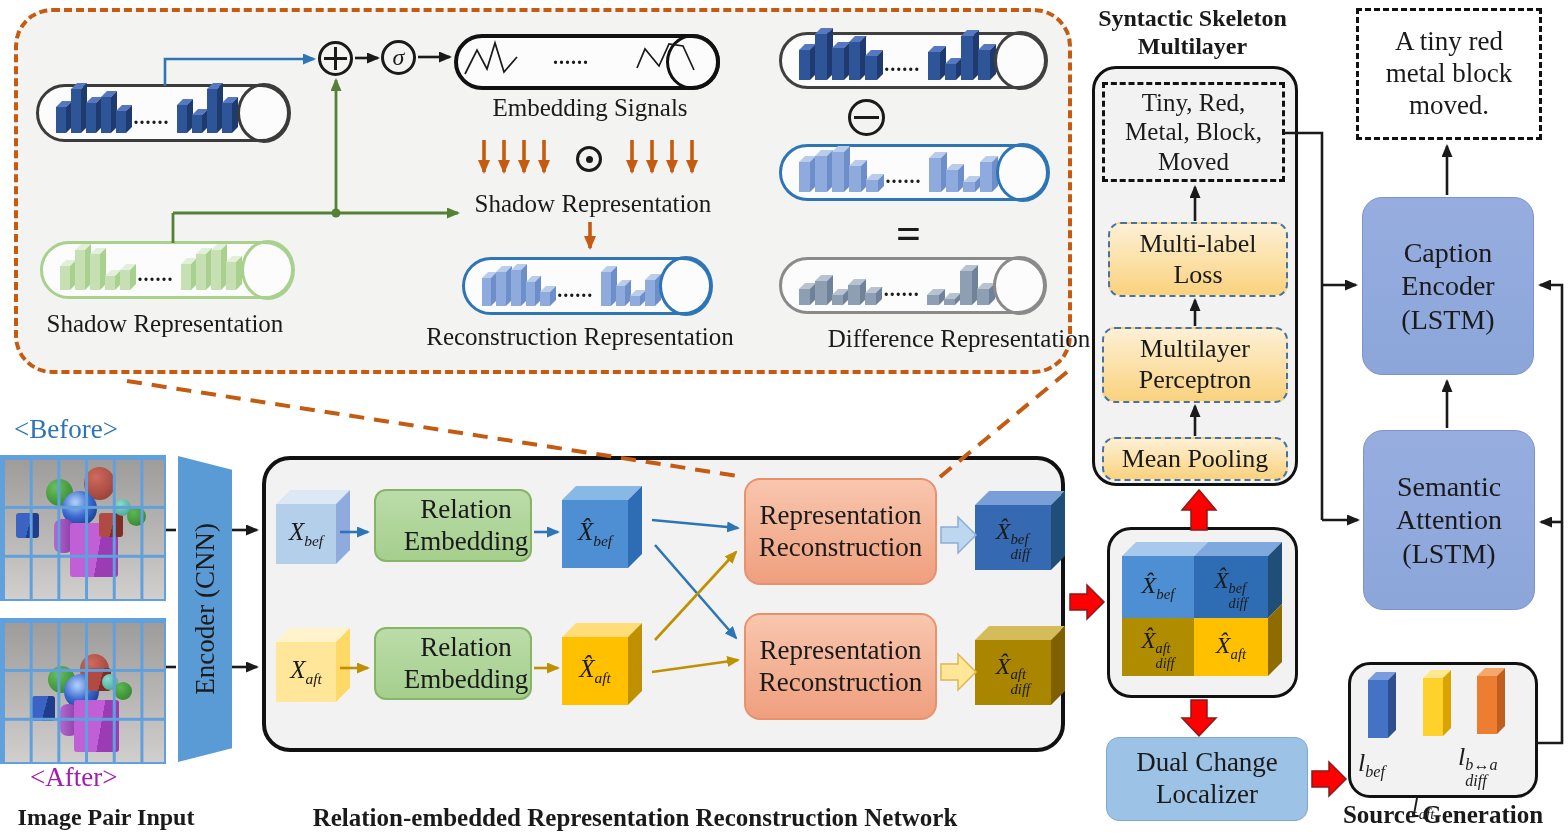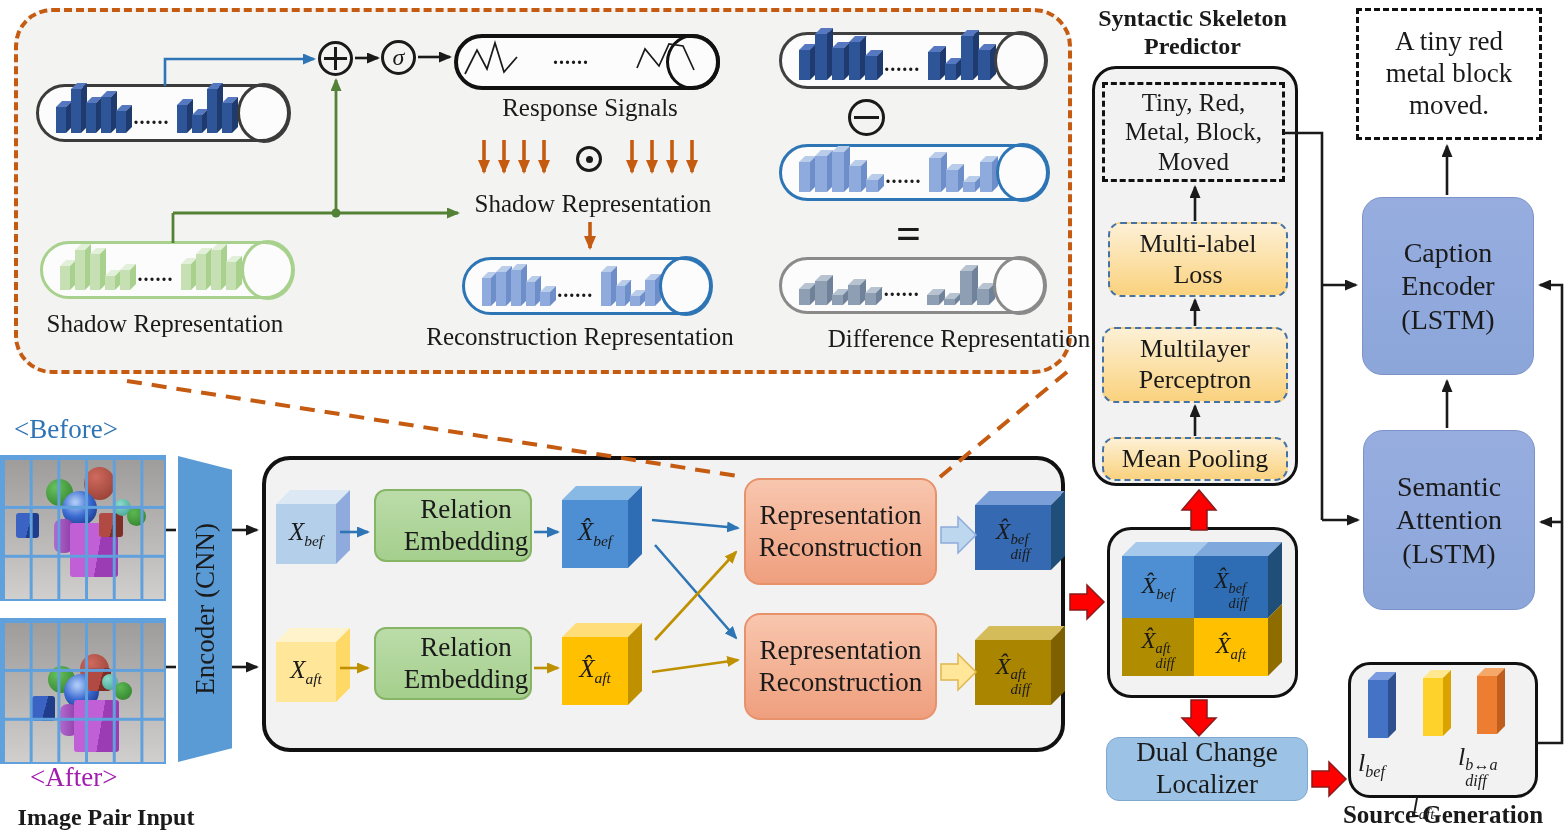--- a/index.html
+++ b/index.html
@@ -158,21 +158,21 @@
       </div>
   </div>
   <div class="abs lbl" style="left:30px;top:310px;width:270px;font-size:25px;">Shadow Representation</div>
 
   <div class="circ oplus" style="left:318px;top:41px;width:35px;height:35px;"></div>
   <div class="circ sigma" style="left:381px;top:40px;width:35px;height:35px;">σ</div>
 
   <div class="cyl" style="--bc:#111;left:454px;top:34px;width:266px;height:56px;border-width:4px;">
     <div class="abs" style="left:95px;top:8px;font-weight:bold;font-size:20px;letter-spacing:1px;">......</div>
   </div>
-  <div class="abs lbl" style="left:470px;top:94px;width:240px;font-size:25px;">Response Signals</div>
+  <div class="abs lbl" style="left:470px;top:94px;width:240px;font-size:25px;">Embedding Signals</div>
 
   <div class="circ odot" style="left:576px;top:146px;width:26px;height:26px;border-width:3px;"></div>
   <div class="abs lbl" style="left:468px;top:190px;width:250px;font-size:25px;">Shadow Representation</div>
 
   <div class="cyl" style="--bc:#2E75B6;left:462px;top:257px;width:250px;height:58px;">
     <div class="cyl-bars">
         <span class="bar3d" style="height: 28px; background: rgb(143, 170, 220);">
           <i class="bt" style="background: rgb(185, 204, 234);"></i>
           <i class="bs" style="background: rgb(110, 142, 201);"></i>
         </span>
@@ -334,21 +334,21 @@
         </span>
         <span class="bar3d" style="height: 16px; background: rgb(142, 159, 179);">
           <i class="bt" style="background: rgb(183, 195, 209);"></i>
           <i class="bs" style="background: rgb(112, 129, 154);"></i>
         </span>
       </div>
   </div>
   <div class="abs lbl" style="left:814px;top:325px;width:290px;font-size:25px;">Difference Representation</div>
 
   <div class="abs mlc bold" style="left:1080px;top:2px;width:225px;height:60px;font-size:24px;">Syntactic Skeleton
-Predictor</div>
+Multilayer</div>
   <div class="abs blackbox" style="left:1092px;top:66px;width:206px;height:420px;"></div>
   <div class="rbox mlc dashbox" style="left:1102px;top:82px;width:183px;height:100px;font-size:25px;">Tiny, Red,
 Metal, Block,
 Moved</div>
   <div class="rbox mlc orangebox" style="left:1108px;top:222px;width:180px;height:75px;">Multi-label
 Loss</div>
   <div class="rbox mlc orangebox" style="left:1102px;top:327px;width:186px;height:76px;">Multilayer
 Perceptron</div>
   <div class="rbox mlc dashbox" style="left:1356px;top:8px;width:186px;height:132px;font-size:27px;background:#fff;">A tiny red
 metal block
@@ -458,20 +458,21 @@
     <div class="ct" style="left:0;top:0;width:76px;height:14px;background:#D4BC5A;"></div>
     <div class="cs" style="left:76px;top:14px;width:14px;height:65px;background:#7F6000;"></div>
     <div class="cf" style="left:0;top:14px;width:76px;height:65px;background:#A98500;font-size:24px;">
       <span class="math"><span>X̂</span><span class="stack">
             <span>aft</span>
             <span>diff</span>
           </span></span>
     </div>
   </div>
 
+  <div class="abs lbl bold" style="left:290px;top:804px;width:690px;font-size:25px;">Relation-embedded Representation Reconstruction Network</div>
 
   <div class="abs blackbox" style="left:1107px;top:527px;width:191px;height:171px;"></div>
   <div class="cube" style="left:1122px;top:542px;width:160px;height:134px;">
     <div class="ct" style="left:0;top:0;width:72px;height:14px;background:#A7C9EC;"></div>
     <div class="ct" style="left:72px;top:0;width:74px;height:14px;background:#7FA8DC;"></div>
     <div class="cs" style="left:146px;top:14px;width:14px;height:62px;background:#1F4E79;"></div>
     <div class="cs" style="left:146px;top:76px;width:14px;height:58px;background:#8F6C00;"></div>
     <div class="cf" style="left:0;top:14px;width:72px;height:62px;background:#4D8FD2;font-size:24px;">
       <span class="math"><span>X̂</span><sub>bef</sub></span>
     </div>
@@ -485,21 +486,21 @@
       <span class="math"><span>X̂</span><span class="stack">
             <span>aft</span>
             <span>diff</span>
           </span></span>
     </div>
     <div class="cf" style="left:72px;top:76px;width:74px;height:58px;background:#FFC000;font-size:24px;">
       <span class="math"><span>X̂</span><sub>aft</sub></span>
     </div>
   </div>
 
-  <div class="rbox mlc" style="left:1106px;top:737px;width:202px;height:64px;background:#9CC2E5;border:1px solid #7FA8D0;border-radius:13px;font-size:27px;">Dual Change
+  <div class="rbox mlc" style="left:1106px;top:737px;width:202px;height:84px;background:#9CC2E5;border:1px solid #7FA8D0;border-radius:13px;font-size:27px;">Dual Change
 Localizer</div>
 
   <div class="abs blackbox" style="left:1348px;top:662px;width:190px;height:136px;border-radius:22px;"></div>
   <div class="cube" style="left:1368px;top:672px;width:28px;height:66px;">
     <div class="ct" style="left:0;top:0;width:20px;height:8px;background:#7A9BE0;"></div>
     <div class="cs" style="left:20px;top:8px;width:8px;height:58px;background:#2E508F;"></div>
     <div class="cf" style="left:0;top:8px;width:20px;height:58px;background:#4472C4;"></div>
   </div>
   <div class="cube" style="left:1423px;top:670px;width:28px;height:66px;">
     <div class="ct" style="left:0;top:0;width:20px;height:8px;background:#FFE88F;"></div>

